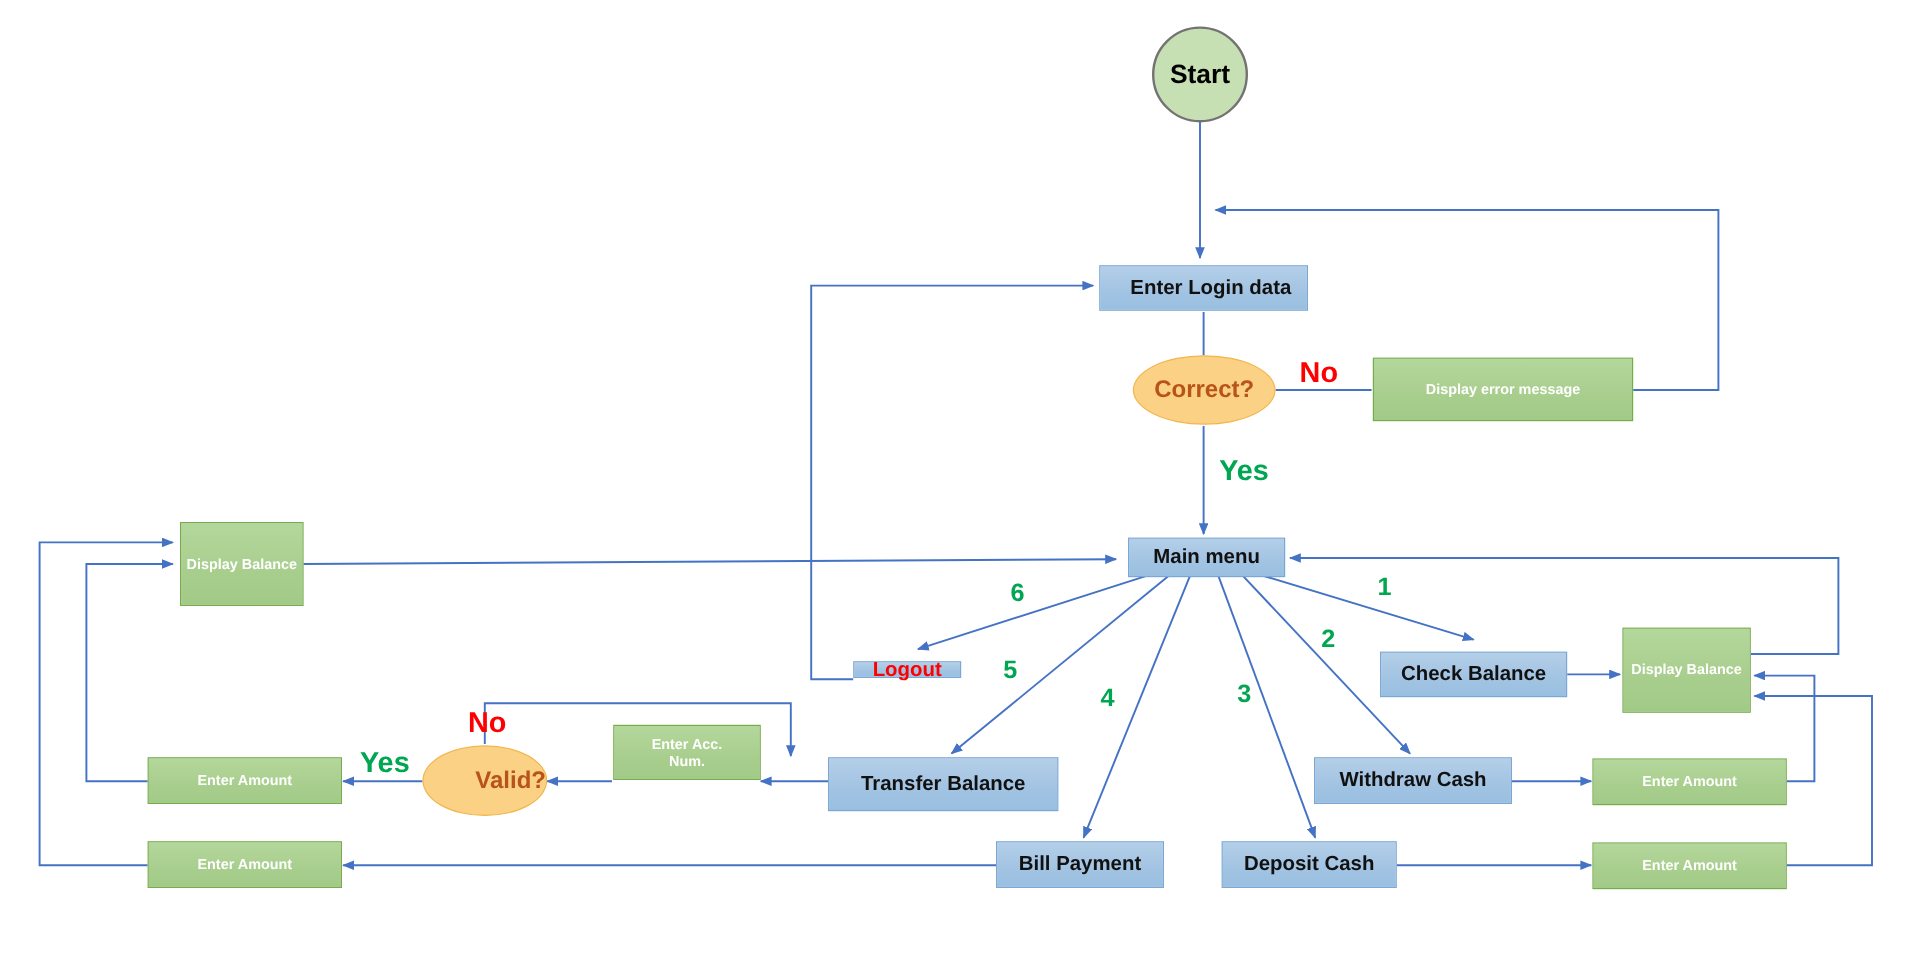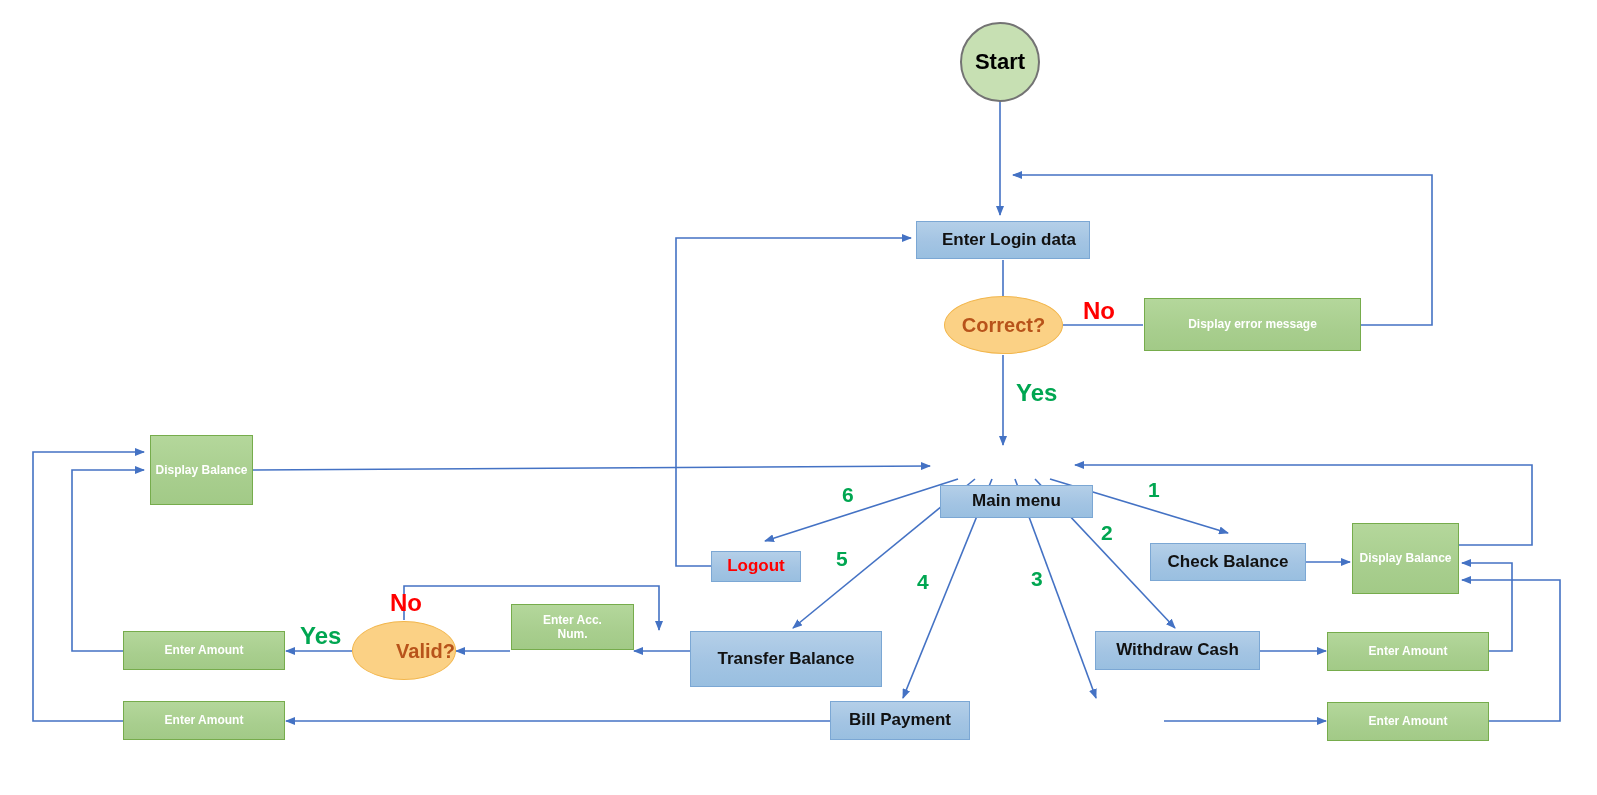--- a/index.html
+++ b/index.html
@@ -126,36 +126,39 @@
   </div>
 
   <div class="node ellipse" style="left:944px;top:296px;width:119px;height:58px;">
     <span>Correct?</span>
   </div>
 
   <div class="node green" style="left:1144px;top:298px;width:217px;height:53px;padding:0 12px;">
     <span>Display error message</span>
   </div>
 
-  <div class="node blue" style="left:940px;top:448px;width:153px;height:33px;margin-top:37px;">
+  <div class="node blue" style="left:940px;top:448px;width:131px;height:33px;">
     <span>Main menu</span>
   </div>
 
-  <div class="node blue red-text" style="left:711px;top:551px;width:90px;height:31px;">
+  <div class="node blue red-text" style="left:711px;top:551px;width:90px;height:14px;">
     <span>Logout</span>
   </div>
 
-  <div class="node blue" style="left:690px;top:631px;width:192px;height:56px;">
+  <div class="node blue" style="left:690px;top:631px;width:192px;height:45px;">
     <span>Transfer Balance</span>
   </div>
 
   <div class="node blue" style="left:830px;top:701px;width:140px;height:39px;">
     <span>Bill Payment</span>
   </div>
 
+  <div class="node blue" style="left:1018px;top:701px;width:146px;height:39px;">
+    <span>Deposit Cash</span>
+  </div>
 
   <div class="node blue" style="left:1095px;top:631px;width:165px;height:39px;">
     <span>Withdraw Cash</span>
   </div>
 
   <div class="node blue" style="left:1150px;top:543px;width:156px;height:38px;">
     <span>Check Balance</span>
   </div>
 
   <div class="node green" style="left:1352px;top:523px;width:107px;height:71px;">

